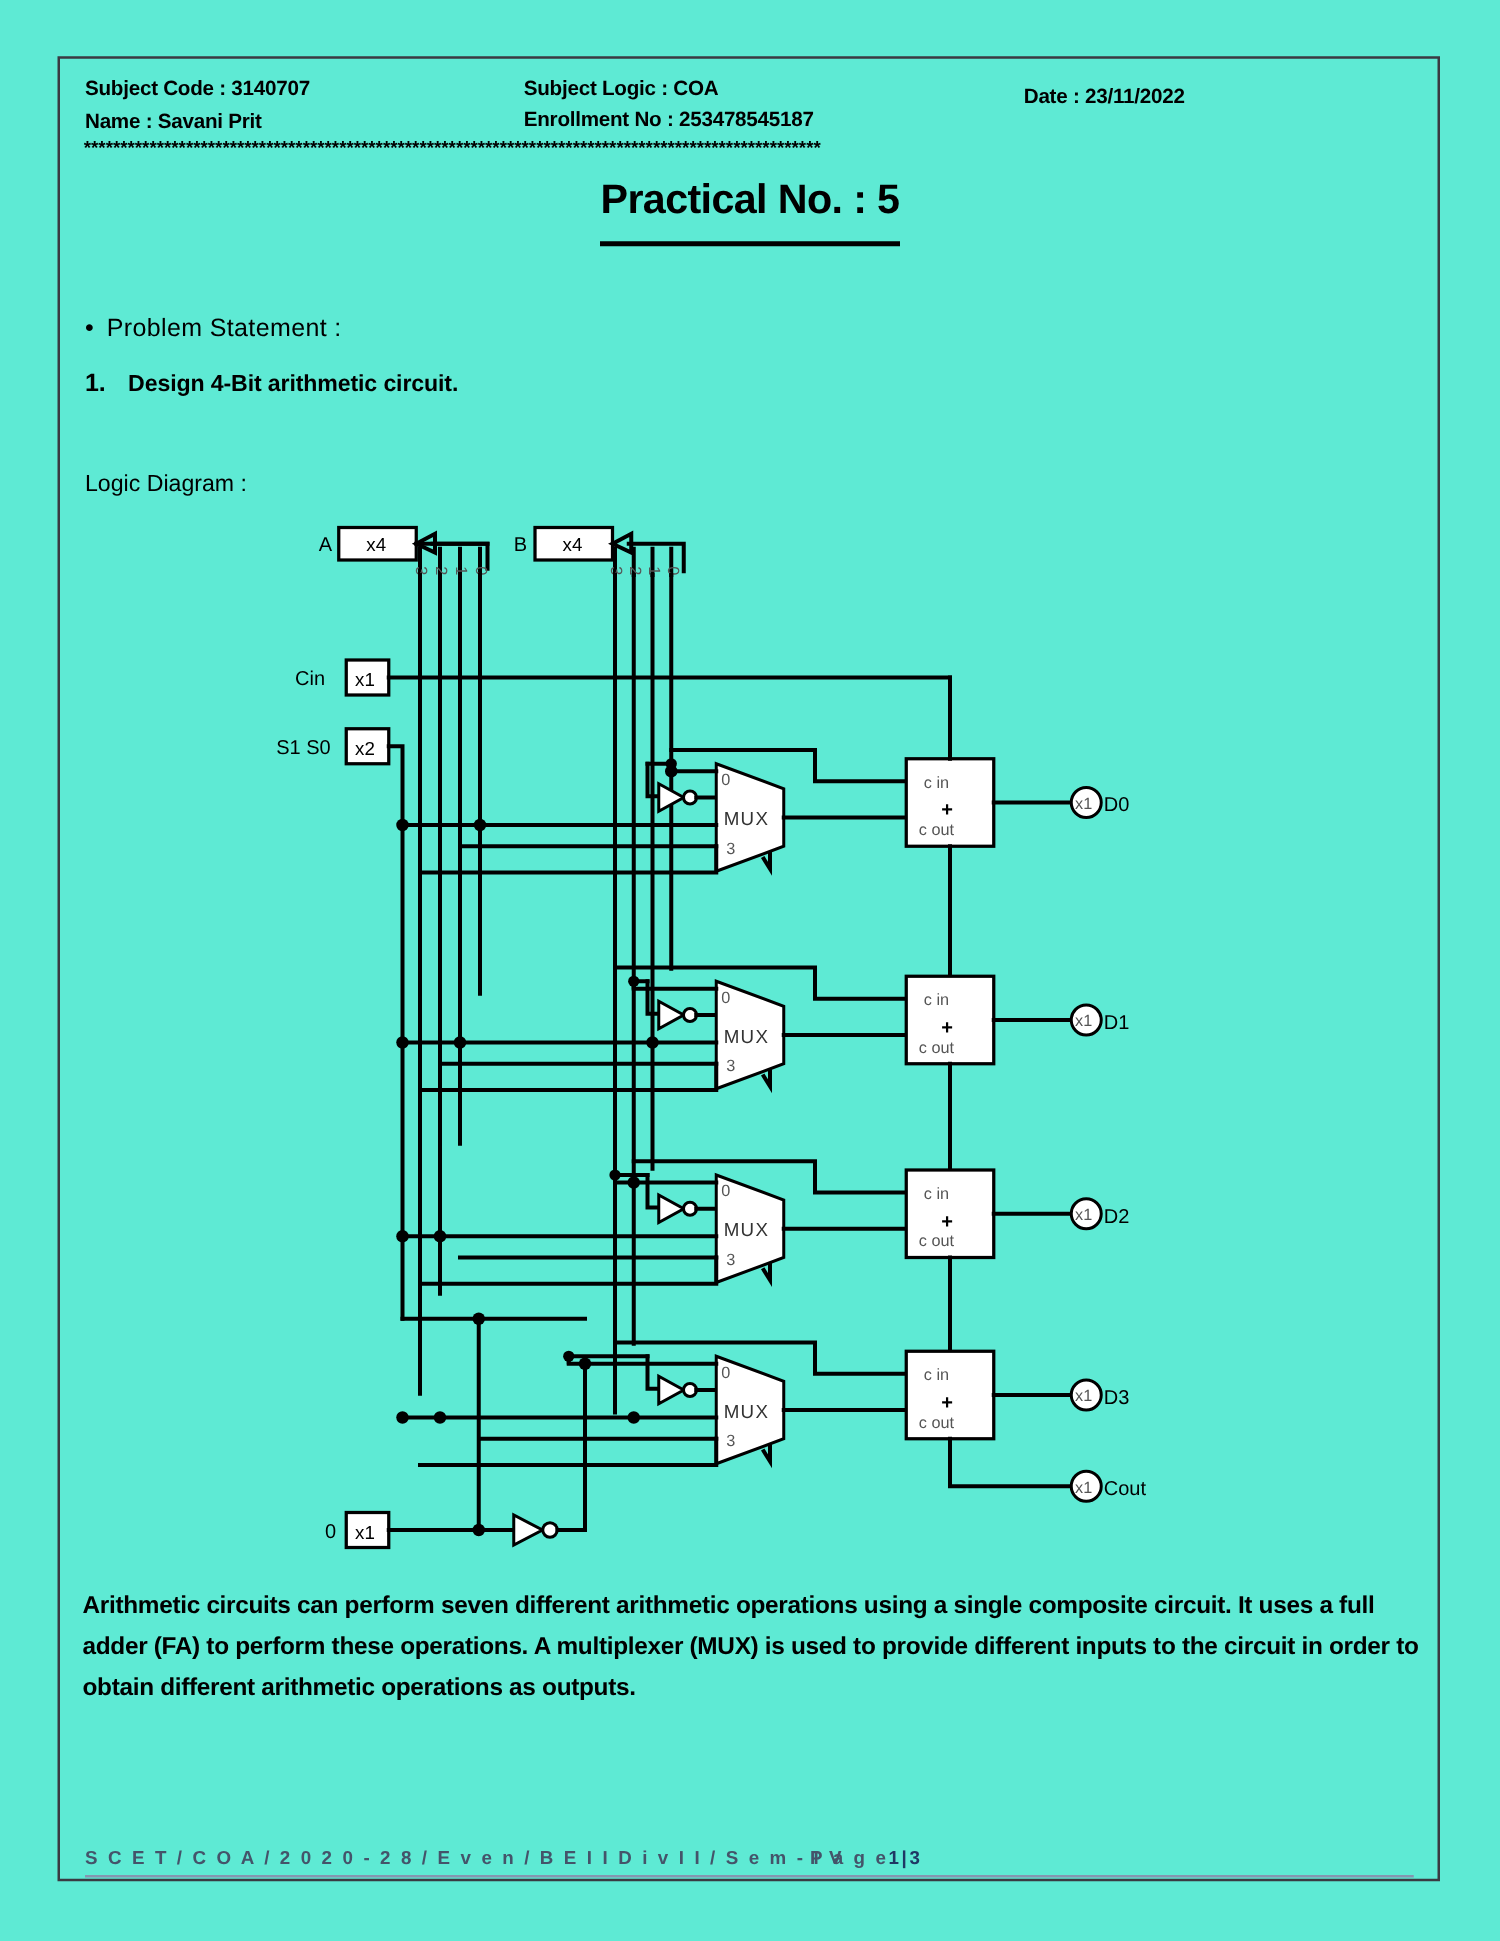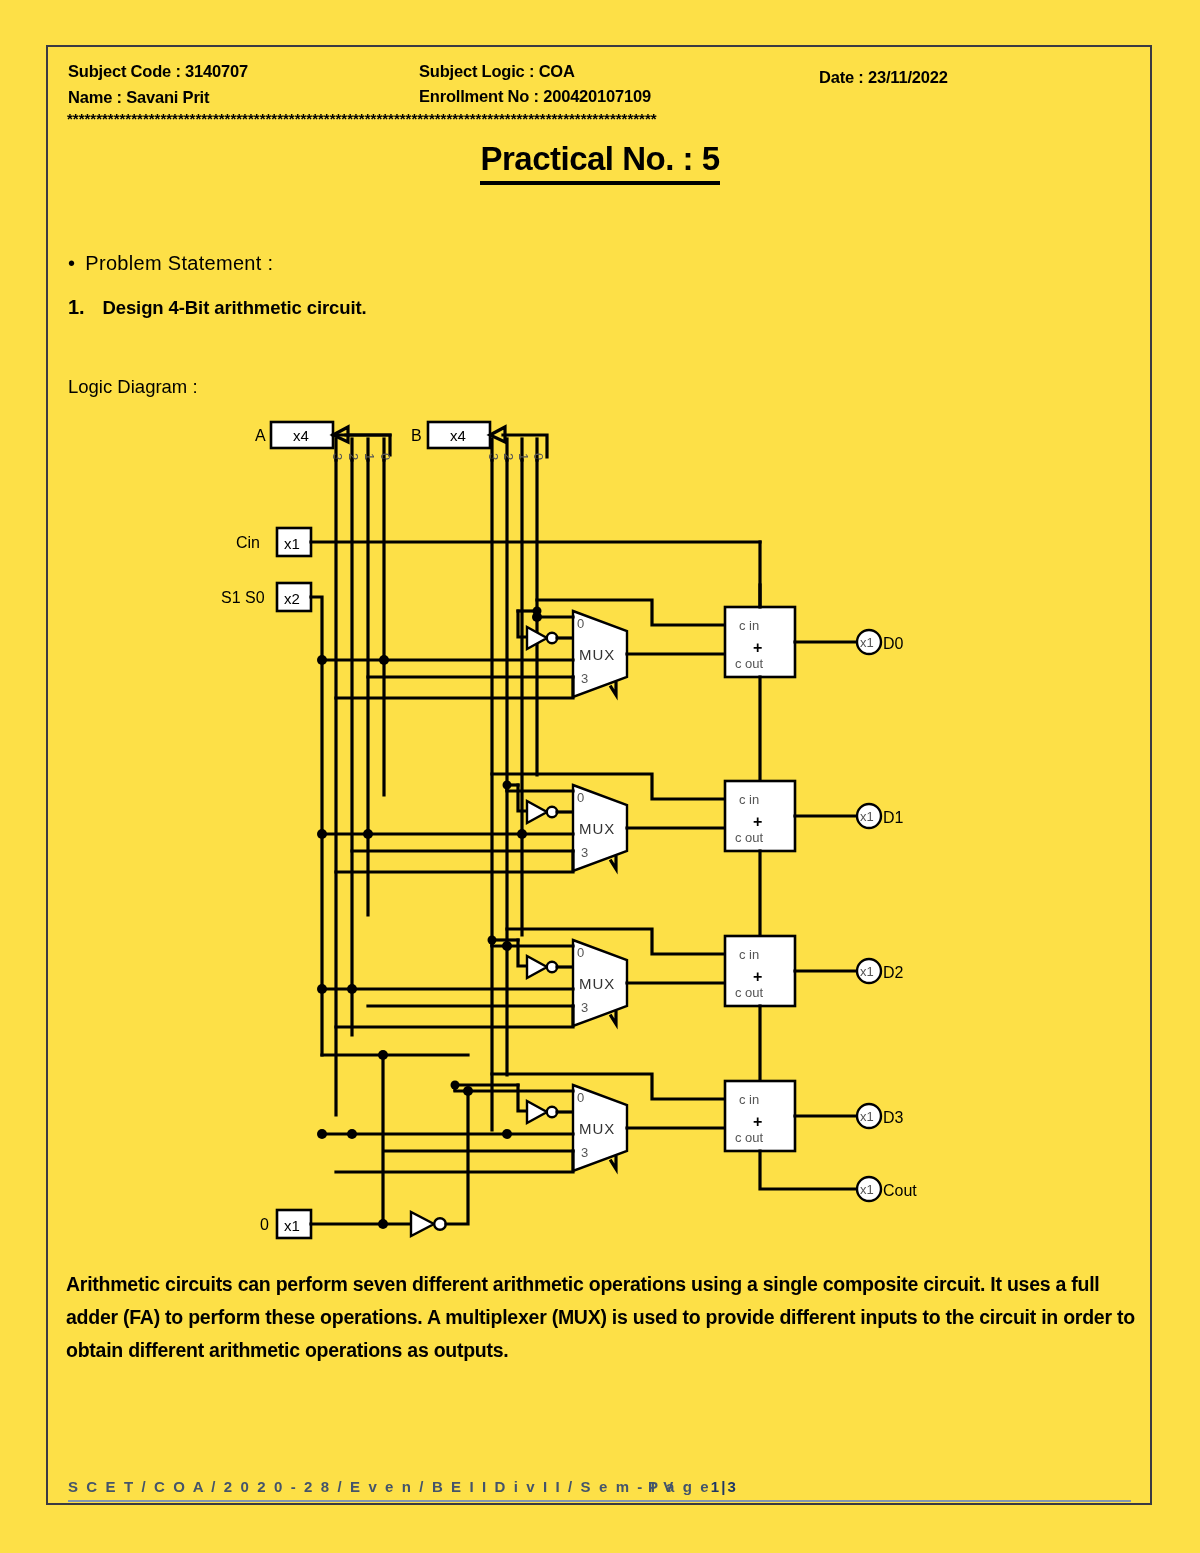--- a/index.html
+++ b/index.html
@@ -8,21 +8,21 @@
     background: #ffffff;
   }
   body {
     font-family: "Liberation Sans", sans-serif;
     color: #000000;
   }
   #page {
     position: relative;
     width: 1200px;
     height: 1553px;
-    background: #fde047;
+    background: #5eead4;
     overflow: hidden;
   }
   #page-border {
     position: absolute;
     left: 46px;
     top: 45px;
     width: 1106px;
     height: 1460px;
     border: 2px solid #3a3a42;
     box-sizing: border-box;
@@ -62,21 +62,21 @@
     top: 140px;
     width: 1200px;
     text-align: center;
     font-size: 33px;
     font-weight: bold;
     font-family: "Liberation Sans", sans-serif;
     letter-spacing: -0.5px;
   }
   #doc-title span.u {
     border-bottom: 4px solid #000;
-    padding-bottom: 4px;
+    padding-bottom: 16px;
   }
 
   #problem-heading {
     position: absolute;
     left: 68px;
     top: 252px;
     font-size: 20px;
     font-weight: normal;
     letter-spacing: 0.3px;
   }
@@ -147,21 +147,21 @@
 </head>
 <body>
 
 <div id="page">
 
   <div id="page-border"></div>
 
   <div class="hdr" id="hdr-subject-code">Subject Code : 3140707</div>
   <div class="hdr" id="hdr-name">Name : Savani Prit</div>
   <div class="hdr" id="hdr-subject-name">Subject Logic : COA</div>
-  <div class="hdr" id="hdr-enrollment">Enrollment No : 200420107109</div>
+  <div class="hdr" id="hdr-enrollment">Enrollment No : 253478545187</div>
   <div class="hdr" id="hdr-date">Date : 23/11/2022</div>
 
   <div id="star-rule">*****************************************************************************************************</div>
 
   <div id="doc-title"><span class="u">Practical No. : 5</span></div>
 
   <div id="problem-heading"><span class="bullet">•</span><span>Problem Statement :</span></div>
 
   <div id="problem-item"><span class="num">1.</span><span>Design 4-Bit arithmetic circuit.</span></div>
 

